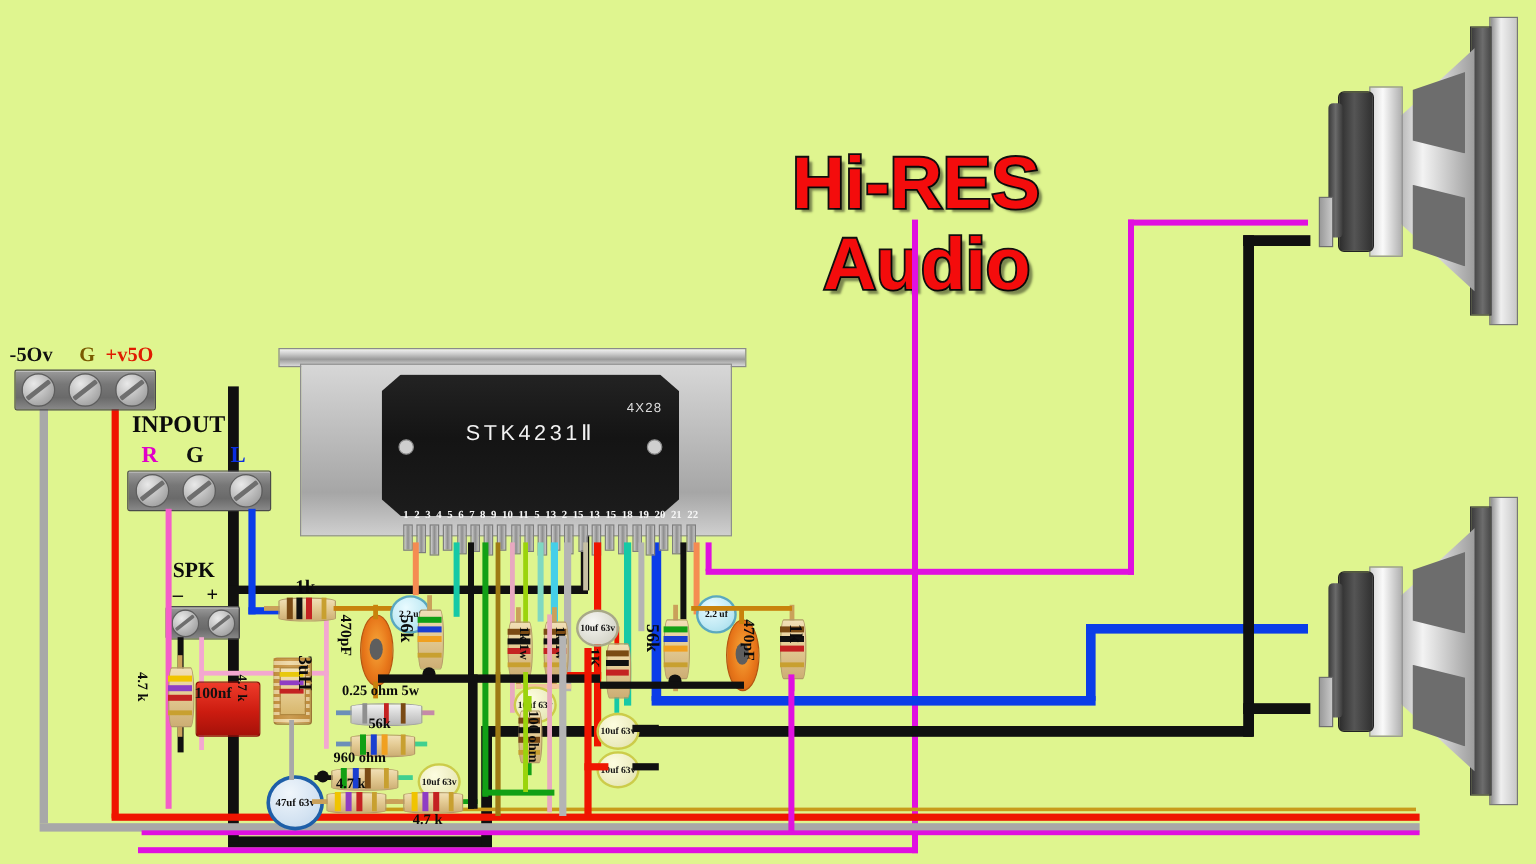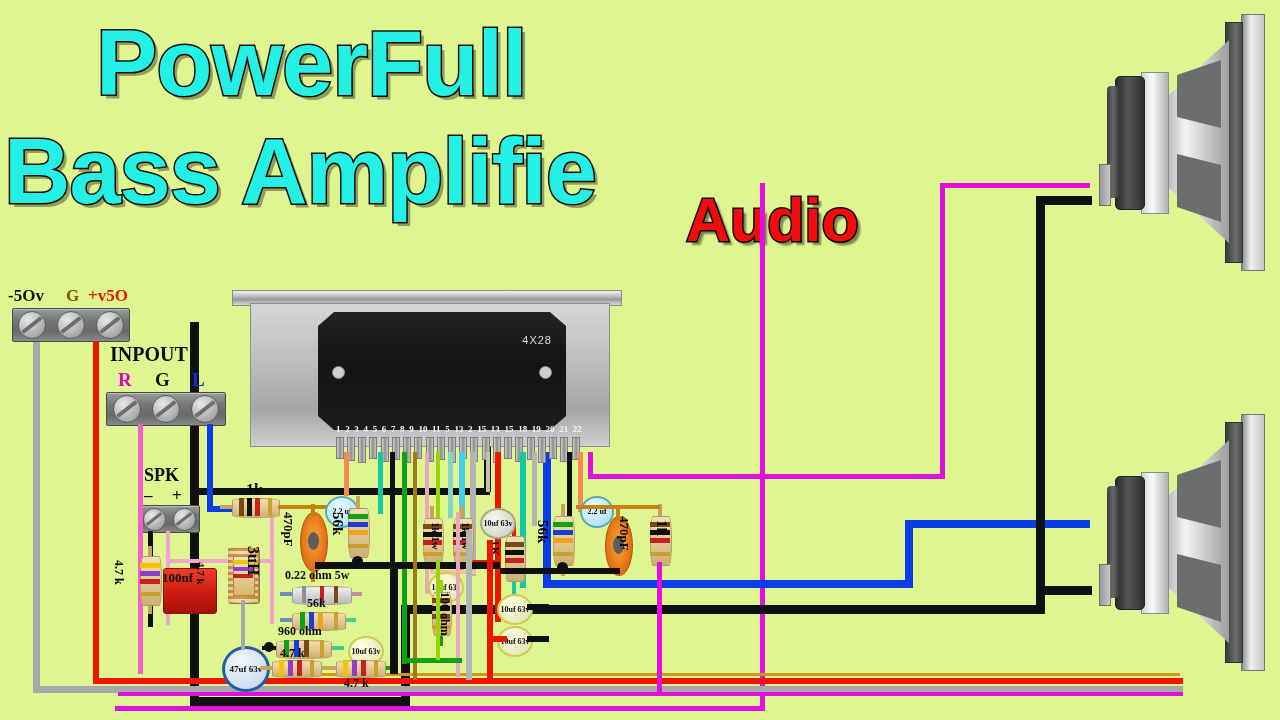--- a/index.html
+++ b/index.html
@@ -134,22 +134,21 @@
     border-radius:50% / 50%;border:1px solid #b65510;}
   .coil{position:absolute;background:linear-gradient(90deg,#c79a52,#f0d8a6 40%,#b88b44);
     border:1px solid #9a7436;border-radius:3px;}
   .node{position:absolute;border-radius:50%;}
 </style>
 </head>
 <body style="background: rgb(223, 245, 143);">
 
 <div id="stage">
 
-  <div id="title1" class="title-cyan">PowerFull</div>
-  <div id="title2" class="title-cyan">Bass Amplifie</div>
+  <div id="hires" class="title-red">Hi-RES</div>
   <div id="audiow" class="title-red">Audio</div>
 
   <div class="w" style="left:115px;top:706px;width:650px;height:5px;background:#e010e0;"></div>
   <div class="w" style="left:760px;top:183px;width:5px;height:528px;background:#e010e0;"></div>
   <div class="w" style="left:940px;top:183px;width:150px;height:5px;background:#e010e0;"></div>
   <div class="w" style="left:940px;top:183px;width:5px;height:296px;background:#e010e0;"></div>
   <div class="w" style="left:588px;top:474px;width:357px;height:5px;background:#e010e0;"></div>
   <div class="w" style="left:588px;top:452px;width:5px;height:24px;background:#e010e0;"></div>
 
   <div class="w" style="left:543px;top:580px;width:370px;height:8px;background:#0a3de8;"></div>
@@ -212,20 +211,21 @@
   <div class="w" style="left:166px;top:559px;width:108px;height:4px;background:#f3a7d0;"></div>
   <div class="w" style="left:270px;top:512px;width:4px;height:112px;background:#f3a7d0;"></div>
   <div class="w" style="left:148px;top:531px;width:5px;height:96px;background:#101010;"></div>
 
   <div id="heatsink"></div>
   <div id="icbody"></div>
   <div id="icblack">
     <div class="ichole" style="left:14px;top:54px;"></div>
     <div class="ichole" style="right:14px;top:54px;"></div>
     <div id="icmark">4X28</div>
+    <div id="icname">STK4231Ⅱ</div>
   </div>
 
   <div style="left:336px;top:437px;width:246px;height:26px;">
     <div class="pin" style="position:absolute;left:0px;top:0;height:20px;"></div>
     <div class="pin" style="position:absolute;left:11px;top:0;height:22px;"></div>
     <div class="pin" style="position:absolute;left:22px;top:0;height:24px;"></div>
     <div class="pin" style="position:absolute;left:33px;top:0;height:20px;"></div>
     <div class="pin" style="position:absolute;left:45px;top:0;height:23px;"></div>
     <div class="pin" style="position:absolute;left:56px;top:0;height:21px;"></div>
     <div class="pin" style="position:absolute;left:67px;top:0;height:24px;"></div>
@@ -366,21 +366,21 @@
     <div class="lead" style="left:8px;bottom:-12px;width:4px;height:14px;"></div>
     <div class="resbody" style="width:20px;height:48px;border-radius:14%/45%;"></div>
     <div class="band" style="left:0;top:6px;width:20px;height:5px;background:#12a015;"></div>
     <div class="band" style="left:0;top:14px;width:20px;height:5px;background:#1a3fd0;"></div>
     <div class="band" style="left:0;top:22px;width:20px;height:5px;background:#f0a020;"></div>
     <div class="band" style="left:0;top:36px;width:20px;height:4px;background:#c8a030;"></div>
   </div>
   <div class="lab" style="left:346px;top:512px;font-size:15px;transform:rotate(90deg);transform-origin:0 0;">56k</div>
   <div class="node" style="left:352px;top:556px;width:11px;height:11px;background:#101010;"></div>
 
-  <div class="lab" style="left:285px;top:568px;font-size:12px;">0.22 ohm 5w</div>
+  <div class="lab" style="left:285px;top:568px;font-size:12px;">0.25 ohm 5w</div>
   <div class="res" style="left:292px;top:586px;width:58px;height:17px;">
     <div class="lead" style="left:-12px;top:6px;width:14px;height:4px;background:#6b8fb8;"></div>
     <div class="lead" style="right:-12px;top:6px;width:14px;height:4px;background:#c58aa8;"></div>
     <div class="resbody" style="width:58px;height:17px;background:linear-gradient(180deg,#f2f2f2,#d4d4d4 50%,#b8b8b8);border-color:#a0a0a0;"></div>
     <div class="band" style="left:10px;top:0;width:4px;height:17px;background:#8f8f8f;"></div>
     <div class="band" style="left:28px;top:0;width:4px;height:17px;background:#c42222;"></div>
     <div class="band" style="left:42px;top:0;width:4px;height:17px;background:#7a4a14;"></div>
   </div>
 
   <div class="lab" style="left:307px;top:596px;font-size:12px;">56k</div>

